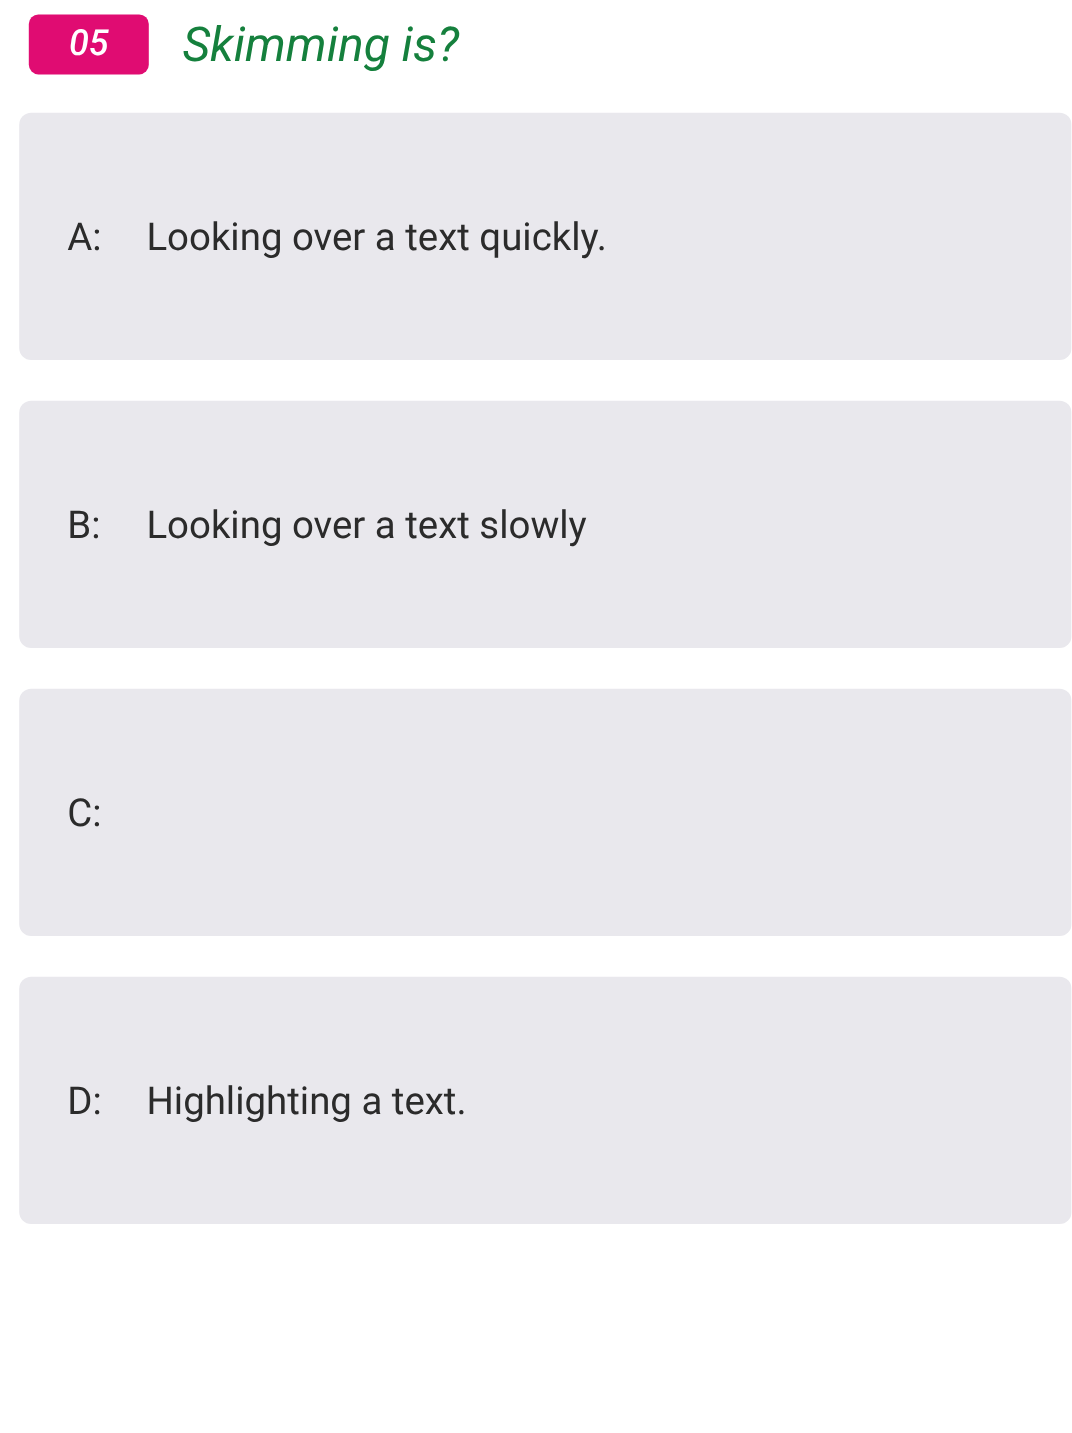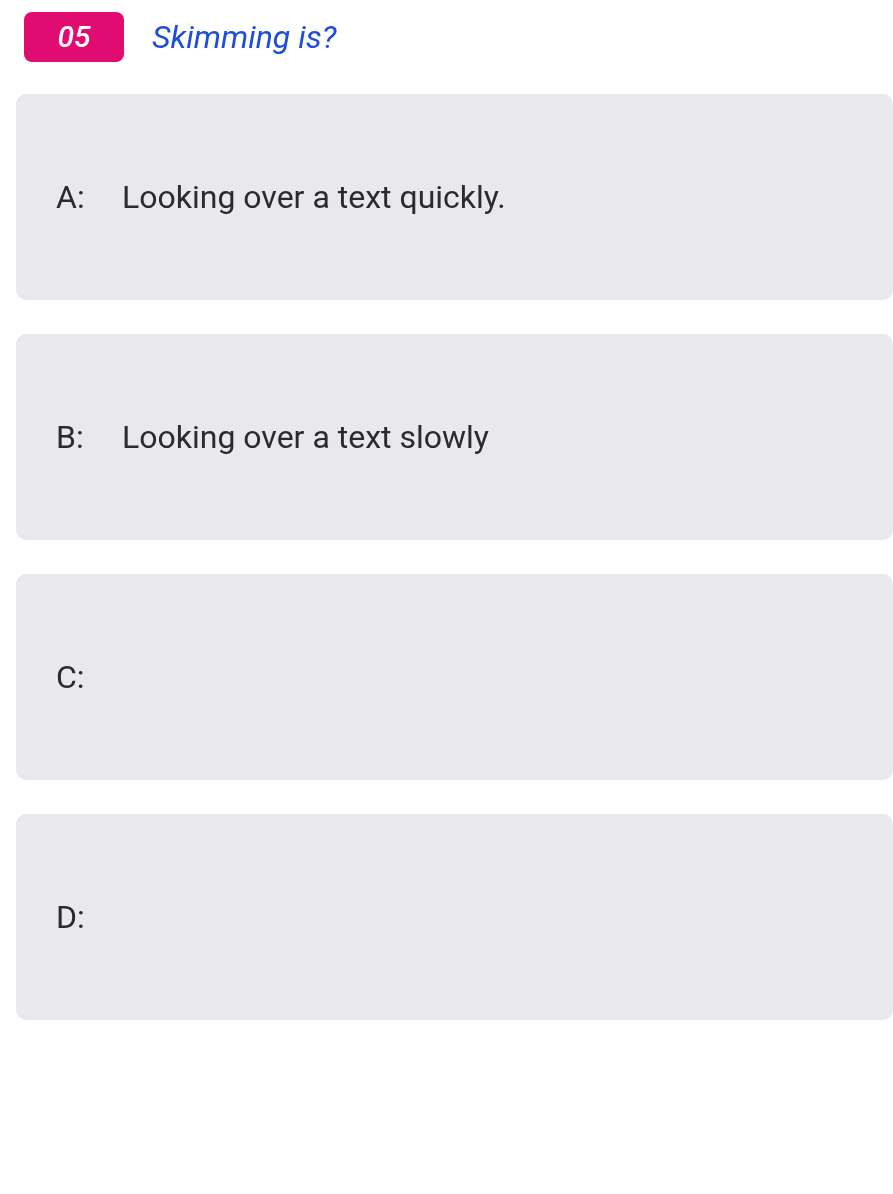--- a/index.html
+++ b/index.html
@@ -27,22 +27,22 @@
     font-size: 30px;
     font-weight: 500;
     border-radius: 8px;
     padding: 10px 24px;
     min-width: 100px;
     text-align: center;
     margin-right: 28px;
     line-height: 1;
   }
   .question-text {
-    font-size: 32px;
-    color: #1d4ed8;
+    font-size: 40px;
+    color: #15803d;
     font-weight: 400;
   }
   .answer-card {
     background: #e9e8ed;
     border-radius: 10px;
     padding: 84px 30px 84px 40px;
     margin-bottom: 34px;
     display: flex;
     align-items: center;
     cursor: pointer;
@@ -79,15 +79,16 @@
     <div class="answer-letter">B:</div>
     <div class="answer-text">Looking over a text slowly</div>
   </div>
 
   <div class="answer-card">
     <div class="answer-letter">C:</div>
   </div>
 
   <div class="answer-card">
     <div class="answer-letter">D:</div>
+    <div class="answer-text">Highlighting a text.</div>
   </div>
 
 </div>
 
 </body></html>

